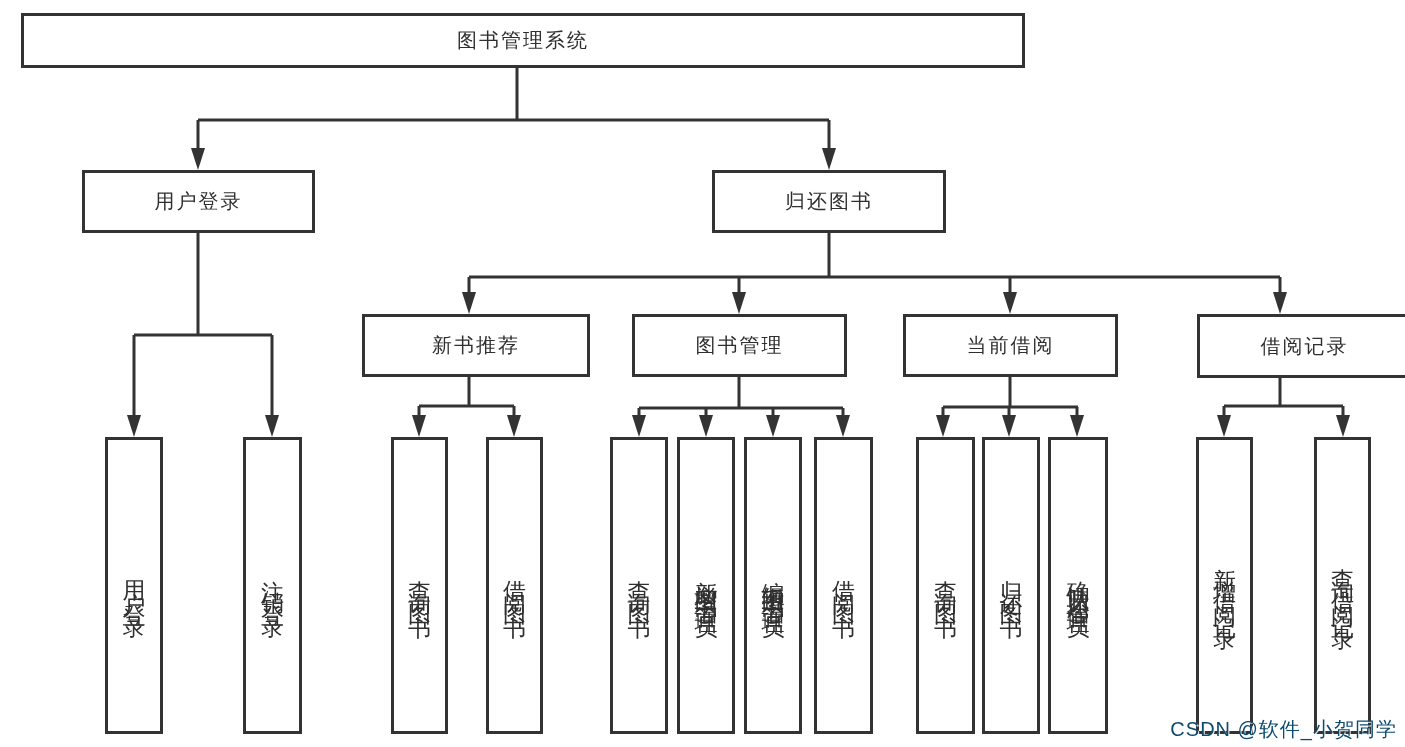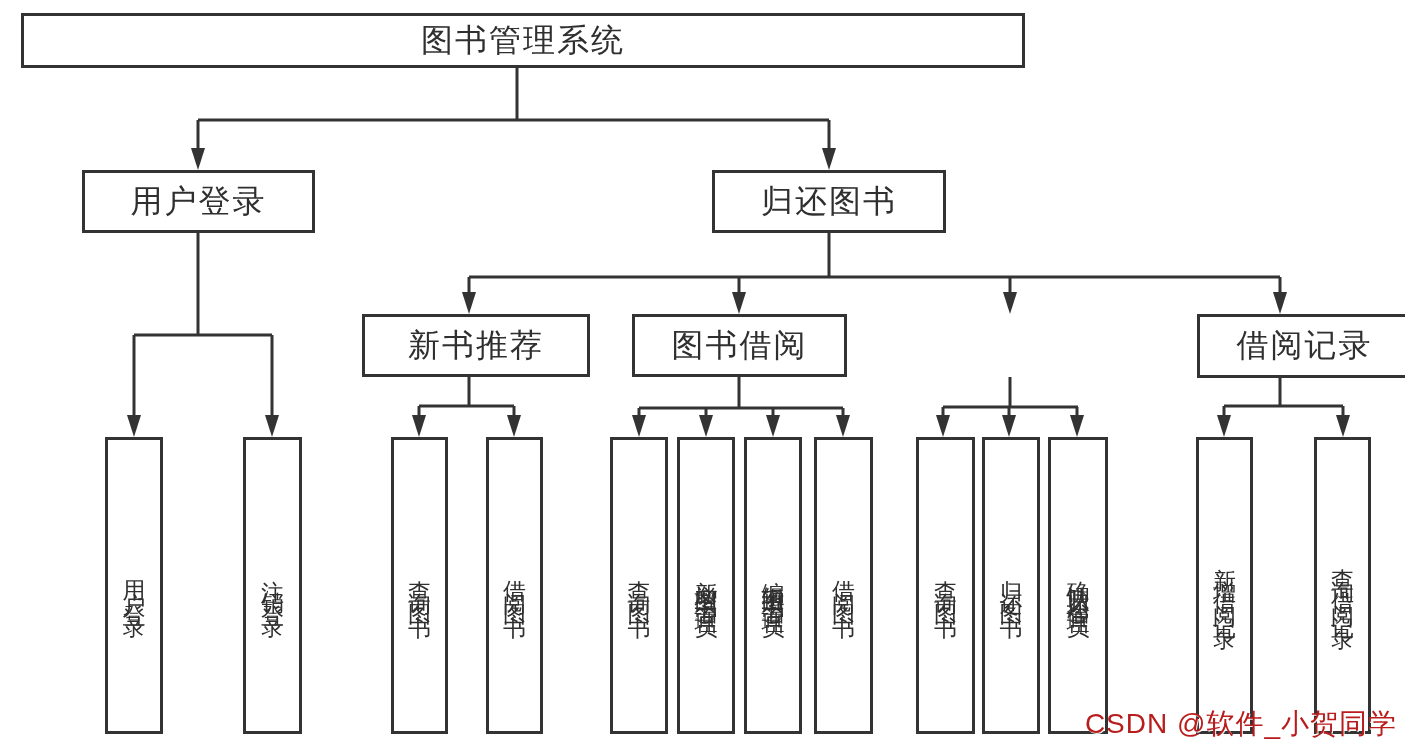--- a/index.html
+++ b/index.html
@@ -15,34 +15,34 @@
     position:absolute;
     box-sizing:border-box;
     border:3px solid #333333;
     background:#ffffff;
     color:#2f2f2f;
     display:flex;
     align-items:center;
     justify-content:center;
     text-align:center;
   }
-  .node.h { font-size:32px; letter-spacing:2px; white-space:nowrap;text-align:center; }
+  .node.h { font-size:20px; letter-spacing:2px; white-space:nowrap;text-align:center; }
   .node.v {
     writing-mode:vertical-rl;
     text-orientation:mixed;
     font-size:23px;
     letter-spacing:12px;
     line-height:1;
   }
   .node.v.tight { letter-spacing:5px; }
   .watermark {
     position:absolute;
     right:8px; bottom:4px;
-    font-size:28px;
-    color:#b91c1c;
+    font-size:20px;
+    color:#0c4a6e;
     letter-spacing:1px;
     text-shadow:1px 1px 0 rgba(255,255,255,0.9);
     z-index:5;
     white-space:nowrap;
   }
 </style>
 </head>
 <body>
 
 <div class="canvas">
@@ -101,21 +101,22 @@
       <line x1="1343" y1="406" x2="1343" y2="419" stroke="#333333" stroke-width="3"></line>
       <polygon points="1336,415 1350,415 1343,437" fill="#333333"></polygon>
     </svg>
 
   <div class="node h" style="left:21px; top:13px; width:1004px; height:55px;">图书管理系统</div>
 
   <div class="node h" style="left:82px; top:170px; width:233px; height:63px;">用户登录</div>
   <div class="node h" style="left:712px; top:170px; width:234px; height:63px;">归还图书</div>
 
   <div class="node h" style="left:362px; top:314px; width:228px; height:63px;">新书推荐</div>
-  <div class="node h" style="left:632px; top:314px; width:215px; height:63px;">图书借阅</div>
+  <div class="node h" style="left:632px; top:314px; width:215px; height:63px;">图书管理</div>
+  <div class="node h" style="left:903px; top:314px; width:215px; height:63px;">当前借阅</div>
   <div class="node h" style="left:1197px; top:314px; width:215px; height:64px;">借阅记录</div>
 
   <div class="node v" style="left:105px; top:437px; width:58px; height:297px;">用户登录</div>
   <div class="node v" style="left:243px; top:437px; width:59px; height:297px;">注销登录</div>
 
   <div class="node v" style="left:391px; top:437px; width:57px; height:297px;">查询图书</div>
   <div class="node v" style="left:486px; top:437px; width:57px; height:297px;">借阅图书</div>
 
   <div class="node v" style="left:610px; top:437px; width:58px; height:297px;">查询图书</div>
   <div class="node v tight" style="left:677px; top:437px; width:58px; height:297px;">新增图书（管理员）</div>

